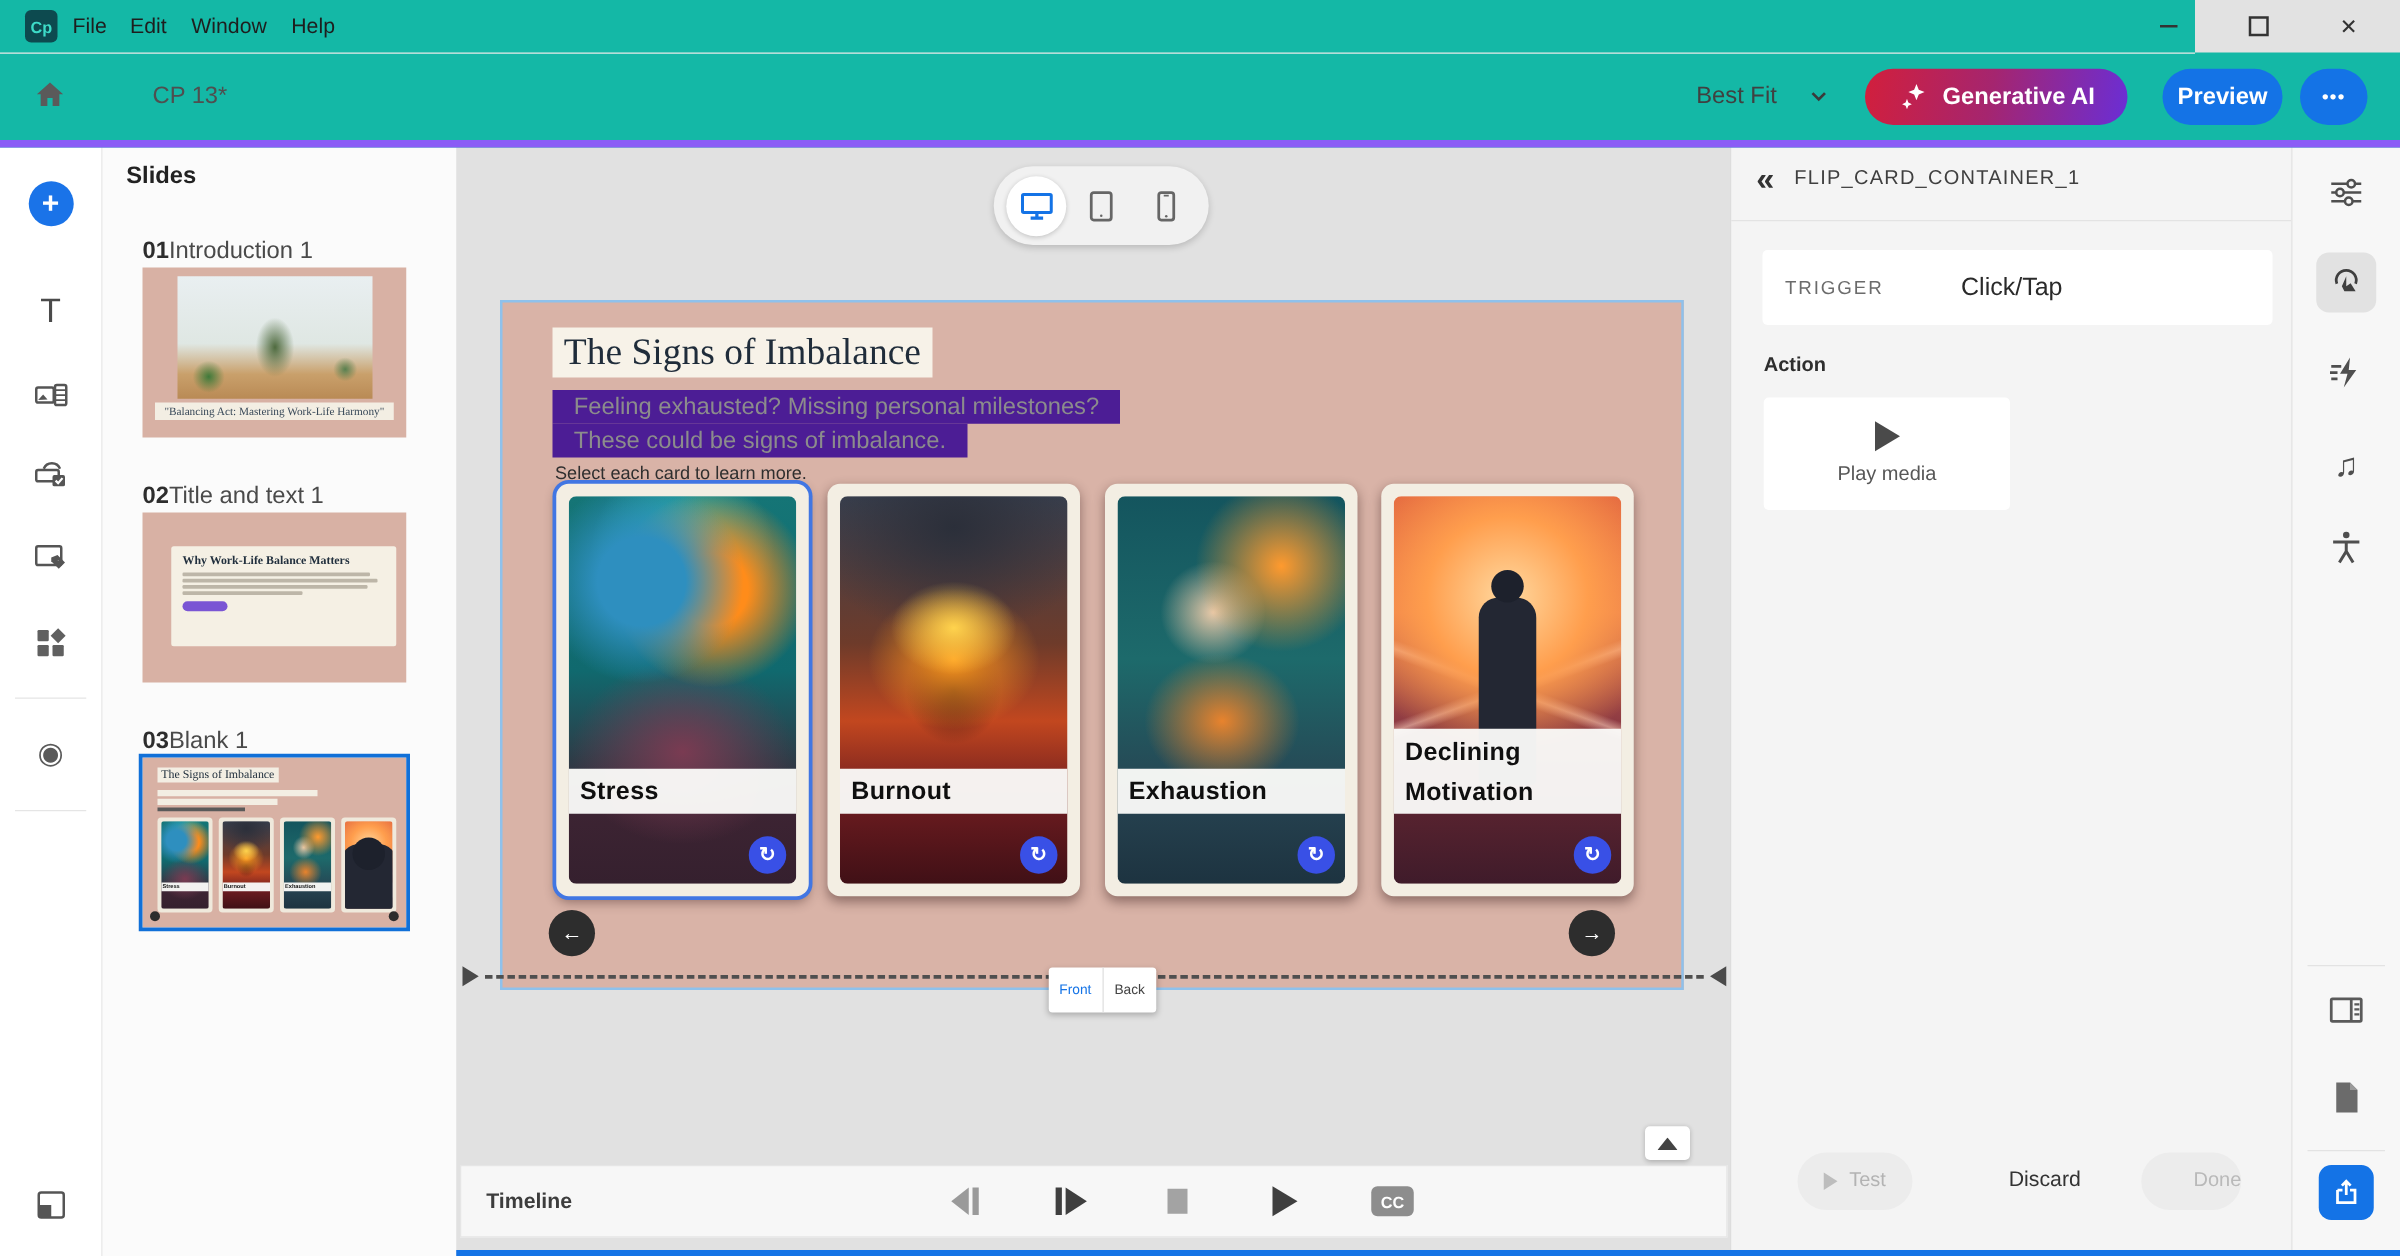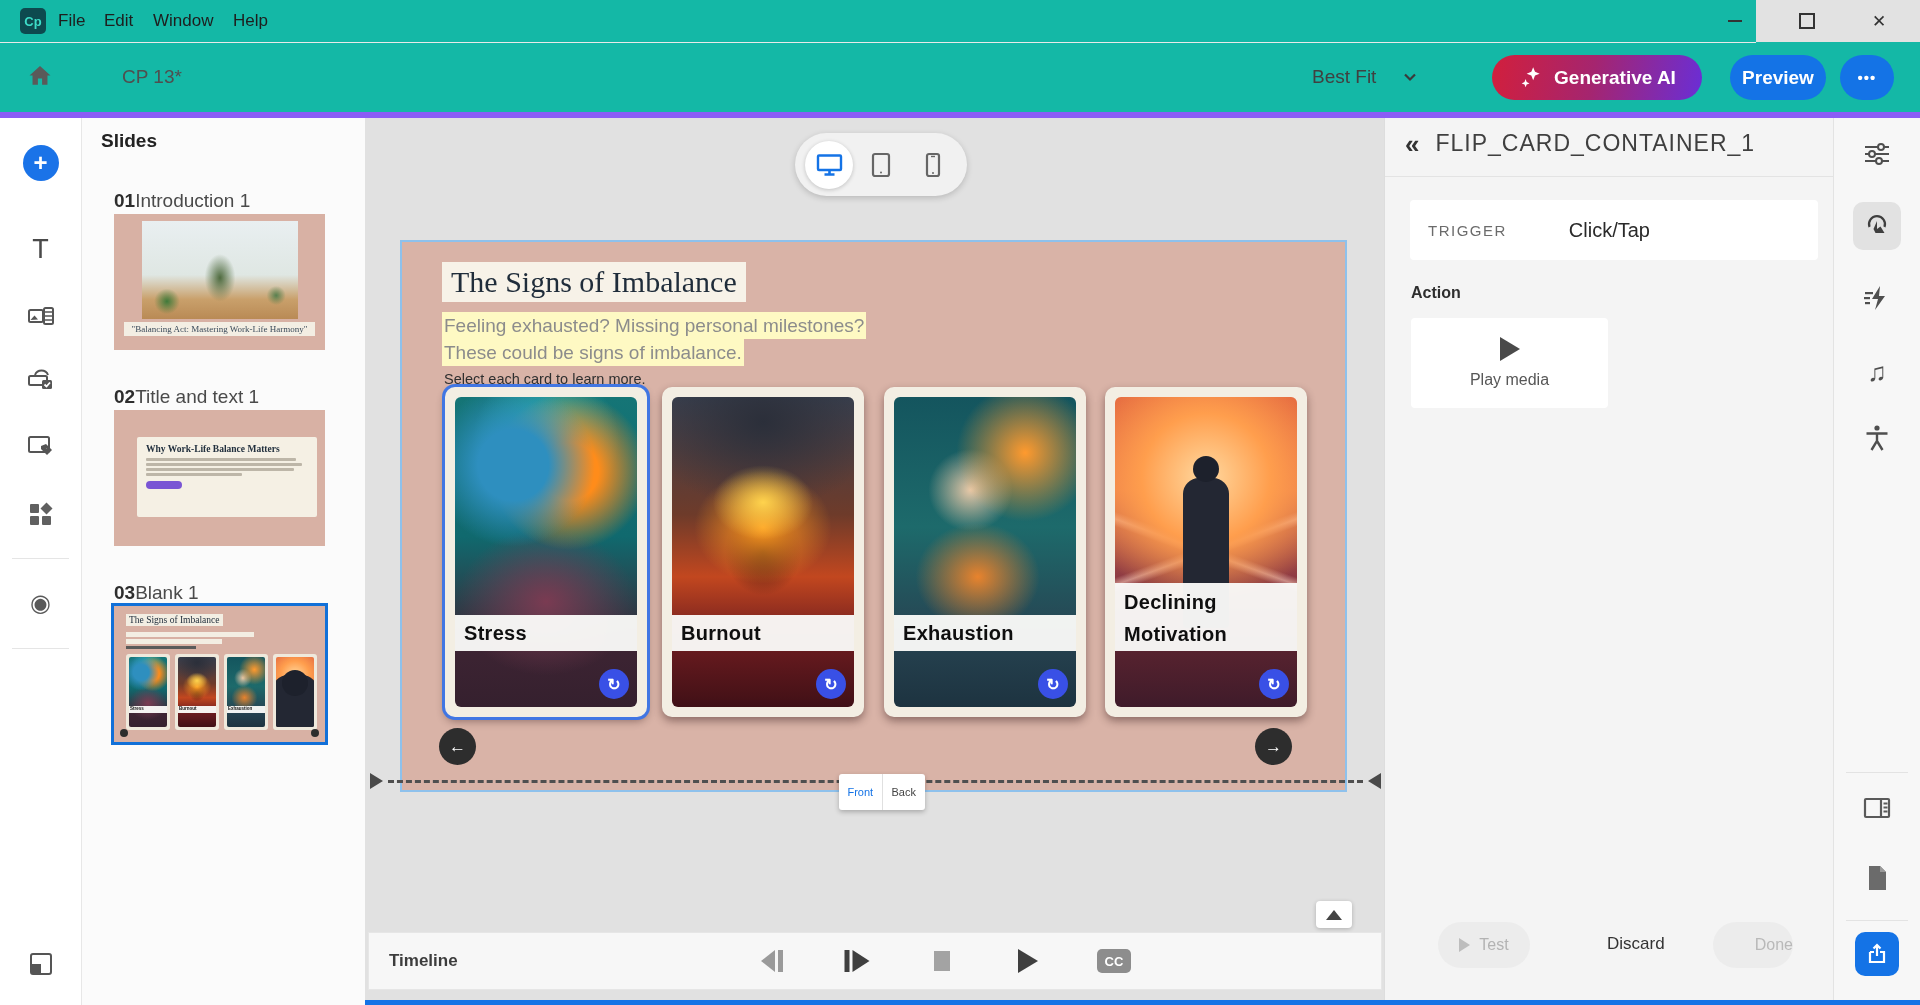--- a/index.html
+++ b/index.html
@@ -13,21 +13,21 @@
   .menu-item{position:absolute;top:0;height:42px;display:flex;align-items:center;font-size:17px;color:#1e1e1e;padding:0 6px;cursor:default}
   .winctl{position:absolute;top:0;height:42px;width:46px;display:flex;align-items:center;justify-content:center}
   .minus-glyph{width:14px;height:2px;background:#333}
   .maxi-glyph{width:12px;height:12px;border:2px solid #333}
   .close-glyph{font-size:17px;color:#333;line-height:1}
 
   
   .header{position:absolute;left:0;top:42px;width:1920px;height:70px;background:#14b8a6;border-bottom:6px solid #8b5cf6;z-index:20}
   .home-btn{position:absolute;left:26px;top:20px;color:#5a5a5a}
   .project-title{position:absolute;left:122px;top:24px;font-size:19px;color:#4f4f4f}
-  .fit-select{position:absolute;left:1312px;top:24px;font-size:19px;color:#404040;display:flex;align-items:center;gap:26px;cursor:pointer}
+  .fit-select{position:absolute;left:1357px;top:24px;font-size:19px;color:#404040;display:flex;align-items:center;gap:26px;cursor:pointer}
   .genai-btn{position:absolute;left:1492px;top:13px;width:210px;height:45px;border-radius:23px;background:linear-gradient(100deg,#d21f3c 0%,#a5256f 48%,#6a2ed6 100%);color:#fff;display:flex;align-items:center;justify-content:center;gap:10px;font-size:19px;font-weight:bold;cursor:pointer}
   .preview-btn{position:absolute;left:1730px;top:13px;width:96px;height:45px;border-radius:23px;background:#1473e6;color:#fff;display:flex;align-items:center;justify-content:center;font-size:19px;font-weight:bold;cursor:pointer}
   .more-btn{position:absolute;left:1840px;top:13px;width:54px;height:45px;border-radius:23px;background:#1473e6;color:#fff;display:flex;align-items:center;justify-content:center;font-size:15px;letter-spacing:1px;font-weight:bold;cursor:pointer}
 
   
   .left-iconbar{position:absolute;left:0;top:42px;width:81px;height:963px;background:#fff;border-right:1px solid #e7e7e7;z-index:10}
   .lic{position:absolute;left:50%;transform:translate(-50%,-50%);color:#4f4f4f;cursor:pointer}
   .plus-circle{width:36px;height:36px;border-radius:50%;background:#1a73e8;color:#fff;display:flex;align-items:center;justify-content:center;font-size:24px;font-weight:bold;line-height:1}
   .t-glyph{font-size:27px;font-weight:500;color:#4a4a4a}
   .hr-div{position:absolute;left:12px;width:57px;height:1px;background:#e5e5e5}
@@ -61,21 +61,21 @@
 
   
   .canvas{position:absolute;left:365px;top:112px;width:1019px;height:893px;background:#e1e1e1}
   .device-pill{position:absolute;left:430px;top:21px;width:172px;height:63px;border-radius:32px;background:#f1f1f1;box-shadow:0 2px 6px rgba(0,0,0,.18);display:flex;align-items:center;justify-content:space-between;padding:0 10px;box-sizing:border-box}
   .dev-wrap{width:48px;height:48px;display:flex;align-items:center;justify-content:center;border-radius:50%;cursor:pointer;color:#666}
   .dev-wrap.active{background:#fff;box-shadow:0 1px 4px rgba(0,0,0,.2);color:#1473e6}
 
   .slide{position:absolute;left:35px;top:128px;width:947px;height:552px;background:#d9b3a7;border:2px solid #8ec1ec;box-sizing:border-box}
   .slide-title{position:absolute;left:40px;top:20px;font-family:"Liberation Serif",serif;font-size:30px;color:#1f2c3a;background:#f7f2e8;padding:3px 9px;cursor:text}
   .slide-sub{position:absolute;left:40px;top:70px;font-size:19px;color:#8c8c8c;line-height:27px;cursor:text}
-  .slide-sub span{background:#fef9c3;padding:0 2px;display:inline-block}
+  .slide-sub span{background:#4c1d95;padding:0 17px;display:inline-block}
   .slide-instr{position:absolute;left:42px;top:129px;font-size:14.5px;font-weight:normal;color:#2f2f2f}
 
   .card{position:absolute;top:145px;width:202px;height:330px;background:#f3eee3;border-radius:10px;box-shadow:0 4px 9px rgba(50,25,25,.45);cursor:pointer}
   .card.selected{box-shadow:0 0 0 3px #4176e3,0 4px 9px rgba(50,25,25,.45)}
   .card-inner{position:absolute;inset:10px;border-radius:6px;overflow:hidden}
   .card-img{position:absolute;inset:0}
   .card-label{position:absolute;left:0;right:0;top:218px;height:36px;line-height:36px;background:rgba(250,250,248,.96);font-size:20px;font-weight:bold;color:#0f0f0f;padding-left:9px;letter-spacing:.3px;box-sizing:border-box}
   .card-label.two-line{top:186px;height:68px;line-height:32px;padding-top:3px}
   .flip-btn{position:absolute;right:8px;bottom:8px;width:30px;height:30px;border-radius:50%;background:#3950e6;color:#fff;display:flex;align-items:center;justify-content:center;font-size:16px;font-weight:bold}
 
@@ -123,21 +123,21 @@
   .tri-l-gray{width:0;height:0;border-top:11px solid transparent;border-bottom:11px solid transparent;border-right:14px solid #9a9a9a}
   .vbar-gray{width:5px;height:22px;background:#9a9a9a}
   .vbar-dark{width:5px;height:22px;background:#3f3f3f}
   .stop-sq{width:16px;height:20px;background:#a3a3a3}
   .cc-badge{width:34px;height:24px;border-radius:5px;background:#8d8d8d;color:#fff;font-size:13px;font-weight:bold;display:flex;align-items:center;justify-content:center}
 
   
   .right-panel{position:absolute;left:1384px;top:112px;width:449px;height:893px;background:#f4f4f4;border-left:1px solid #ddd;box-sizing:border-box}
   .rp-header{position:absolute;left:20px;top:18px;display:flex;align-items:center;gap:16px;color:#3c3c3c}
   .rp-collapse{font-size:26px;font-weight:bold;color:#333;cursor:pointer;line-height:1}
-  .rp-title{font-size:23px;letter-spacing:1px;color:#3f3f3f}
+  .rp-title{font-size:16px;letter-spacing:1px;color:#3f3f3f}
   .rp-divider{position:absolute;left:0;top:64px;width:100%;height:1px;background:#e3e3e3}
   .trigger-card{position:absolute;left:25px;top:88px;width:408px;height:60px;background:#fff;border-radius:4px;display:flex;align-items:center;cursor:pointer}
   .trigger-label{margin-left:18px;font-size:15px;letter-spacing:1.5px;color:#6b6b6b}
   .trigger-value{margin-left:62px;font-size:20px;color:#2a2a2a}
   .action-label{position:absolute;left:26px;top:172px;font-size:16px;font-weight:bold;color:#2e2e2e}
   .action-card{position:absolute;left:26px;top:206px;width:197px;height:90px;background:#fff;border-radius:4px;display:flex;flex-direction:column;align-items:center;justify-content:center;gap:10px;cursor:pointer}
   .play-tri{width:0;height:0;border-top:12px solid transparent;border-bottom:12px solid transparent;border-left:20px solid #4a4a4a}
   .action-value{font-size:16px;color:#575757}
   .rp-footer-test{position:absolute;left:53px;top:810px;width:92px;height:46px;border-radius:23px;background:#ececec;display:flex;align-items:center;justify-content:center;gap:9px;color:#b3b3b3;font-size:16px;cursor:default}
   .test-tri{width:0;height:0;border-top:7px solid transparent;border-bottom:7px solid transparent;border-left:11px solid #bdbdbd}

